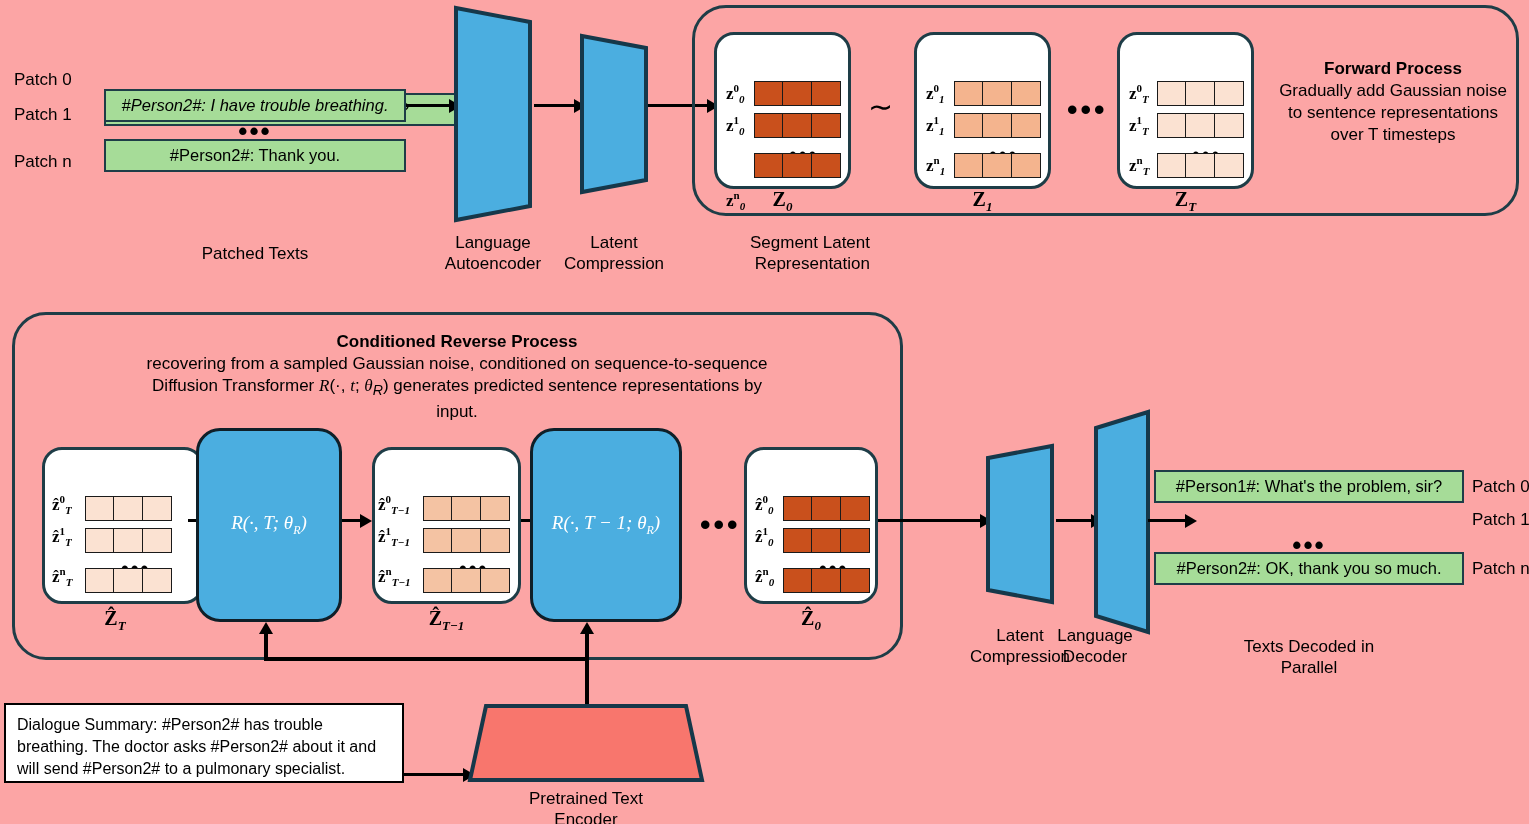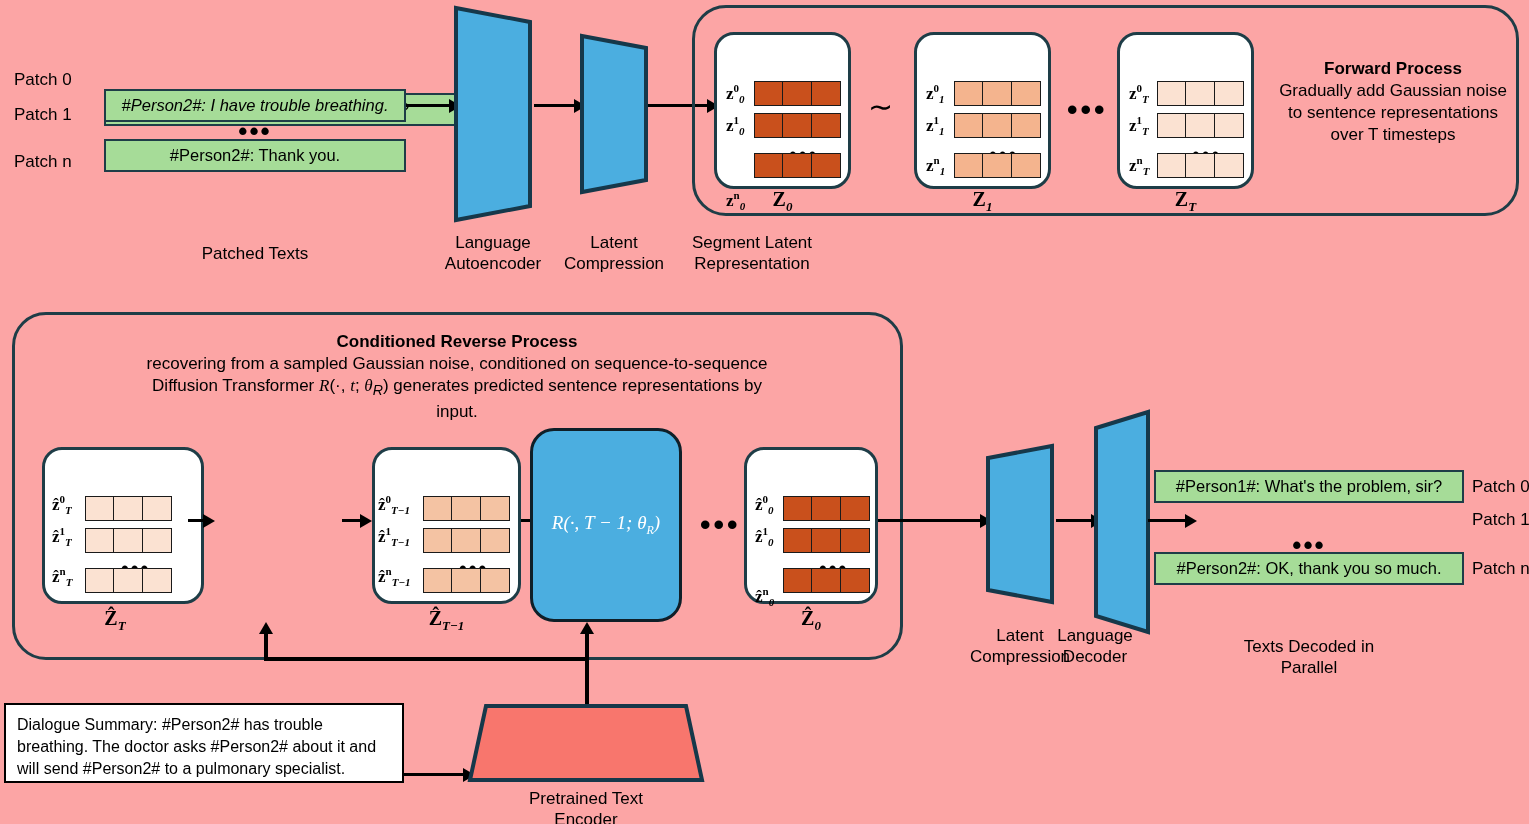--- a/index.html
+++ b/index.html
@@ -214,21 +214,21 @@
     <svg width="72" height="166" viewBox="0 0 72 166">
       <polygon points="4,6 68,18 68,150 4,162" fill="#4baee0" stroke="#16384a" stroke-width="4"></polygon>
     </svg>
   </div>
   <div class="abs lbl" style="left:554px; top:232px; width:120px;">Latent
 Compression</div>
 
   <div class="line-h" style="left:648px; top:104px; width:66px;"></div>
   <div class="arrowhead ah-right" style="left:707px; top:98.5px;"></div>
 
-  <div class="abs lbl" style="left:667px; top:232px; width:170px;">Segment Latent
+  <div class="abs lbl" style="left:700px; top:232px; width:170px;text-align:right;">Segment Latent
 Representation</div>
 
   <div class="abs procbox" style="left:692px; top:5px; width:827px; height:211px;"></div>
 
   <div class="abs groupbox" style="left:714px; top:32px; width:137px; height:157px;">
     <div class="zlabel" style="left:9px; top:47px;">z<sup>0</sup><sub class="it">0</sub></div>
     <div class="zrow" style="left:37px; top:46px;">
       <div class="zcell" style="background:#c9501c;"></div>
       <div class="zcell" style="background:#c9501c;"></div>
       <div class="zcell" style="background:#c9501c;"></div>
@@ -334,20 +334,23 @@
       <div class="zcell" style="background:#fbe2d2;"></div>
       <div class="zcell" style="background:#fbe2d2;"></div>
       <div class="zcell" style="background:#fbe2d2;"></div>
     </div>
   </div>
   <div class="grouplabel" style="left:42px; top:607px; width:146px;">Ẑ<sub>T</sub></div>
 
   <div class="line-h" style="left:188px; top:519px; width:20px;"></div>
   <div class="arrowhead ah-right" style="left:203px; top:513.5px;"></div>
 
+  <div class="abs dtblock" style="left:196px; top:428px; width:146px; height:194px;">
+    <span>R(·, T; θ<sub>R</sub>)</span>
+  </div>
 
   <div class="line-h" style="left:342px; top:519px; width:24px;"></div>
   <div class="arrowhead ah-right" style="left:360px; top:513.5px;"></div>
 
   <div class="abs groupbox" style="left:372px; top:447px; width:149px; height:157px;">
     <div class="zlabel" style="left:3px; top:43px;">ẑ<sup>0</sup><sub class="it">T−1</sub></div>
     <div class="zrow" style="left:48px; top:46px;">
       <div class="zcell" style="background:#f4c3a3;"></div>
       <div class="zcell" style="background:#f4c3a3;"></div>
       <div class="zcell" style="background:#f4c3a3;"></div>
@@ -384,21 +387,21 @@
       <div class="zcell" style="background:#c9501c;"></div>
       <div class="zcell" style="background:#c9501c;"></div>
     </div>
     <div class="zlabel" style="left:8px; top:75px;">ẑ<sup>1</sup><sub class="it">0</sub></div>
     <div class="zrow" style="left:36px; top:78px;">
       <div class="zcell" style="background:#c9501c;"></div>
       <div class="zcell" style="background:#c9501c;"></div>
       <div class="zcell" style="background:#c9501c;"></div>
     </div>
     <div class="dots-sm" style="left:72px; top:115px;">•••</div>
-    <div class="zlabel" style="left:8px; top:115px;margin-top:20px;">ẑ<sup>n</sup><sub class="it">0</sub></div>
+    <div class="zlabel" style="left:8px; top:115px;">ẑ<sup>n</sup><sub class="it">0</sub></div>
     <div class="zrow" style="left:36px; top:118px;">
       <div class="zcell" style="background:#c9501c;"></div>
       <div class="zcell" style="background:#c9501c;"></div>
       <div class="zcell" style="background:#c9501c;"></div>
     </div>
   </div>
   <div class="grouplabel" style="left:744px; top:607px; width:134px;">Ẑ<sub>0</sub></div>
 
   <div class="line-h" style="left:878px; top:519px; width:108px;"></div>
   <div class="arrowhead ah-right" style="left:980px; top:513.5px;"></div>

